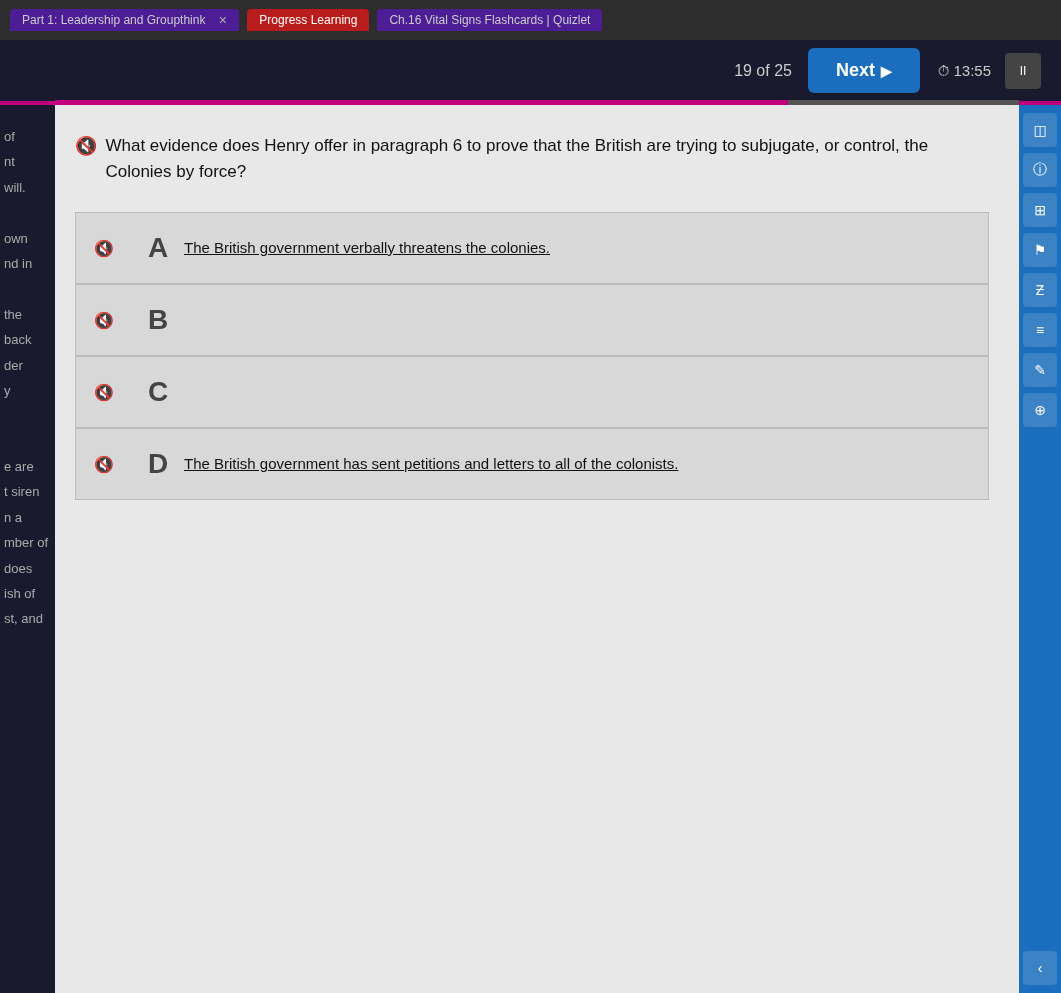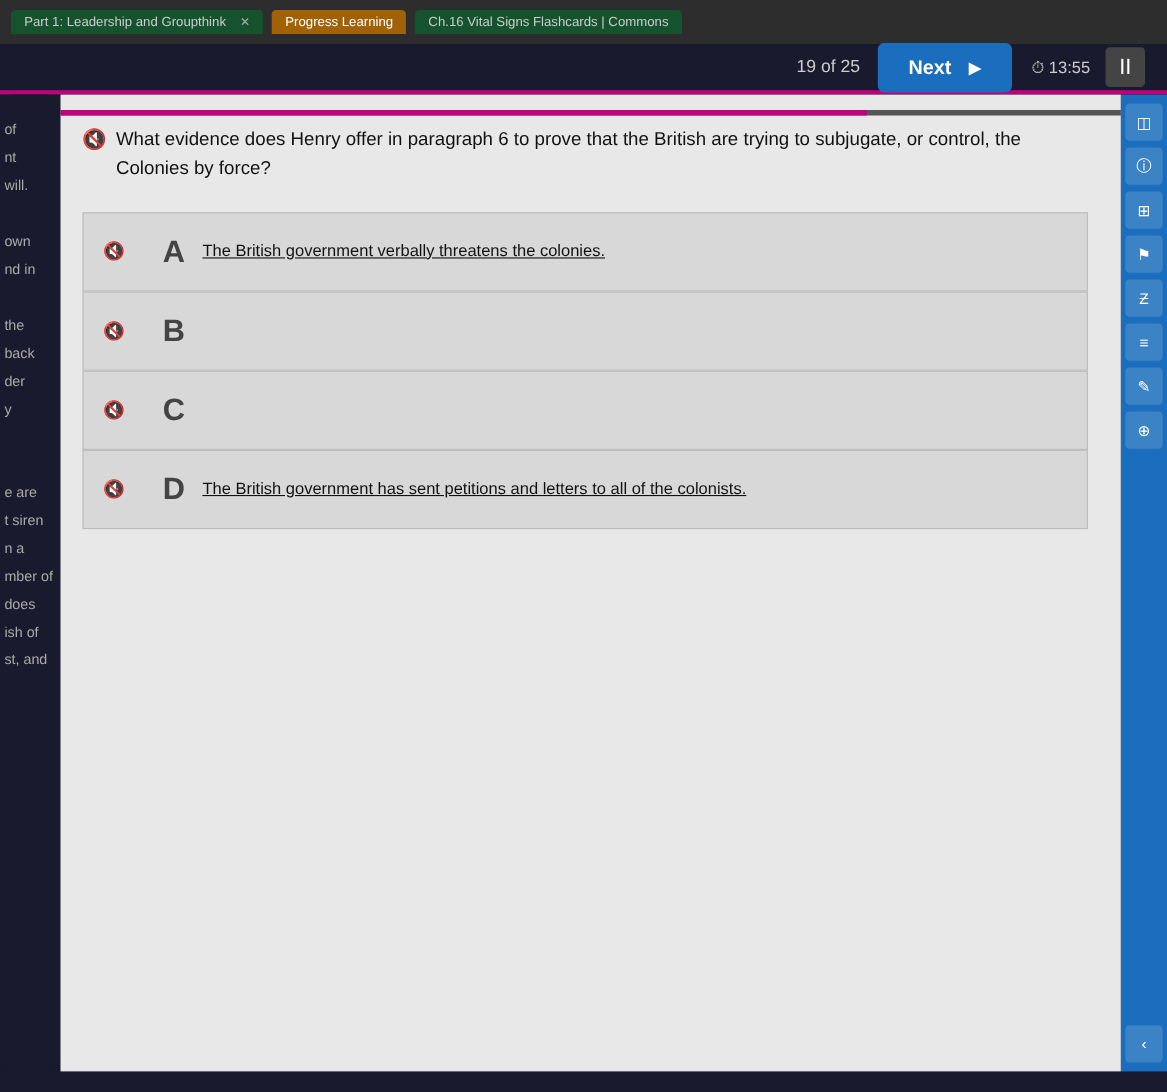--- a/index.html
+++ b/index.html
@@ -15,81 +15,81 @@
     
     .browser-bar {
       display: flex;
       align-items: center;
       background: #2d2d2d;
       height: 40px;
       padding: 0 10px;
       gap: 8px;
     }
     .browser-tab {
-      background: #14532d;
+      background: #4c1d95;
       color: #ccc;
       font-size: 12px;
       padding: 4px 12px;
       border-radius: 4px 4px 0 0;
     }
     .browser-tab.active {
-      background: #a16207;
+      background: #b91c1c;
       color: #fff;
     }
     .browser-tab-close {
       margin-left: 6px;
       color: #aaa;
       font-size: 11px;
     }
 
     
     .toolbar {
       display: flex;
       align-items: center;
       background: #1a1a2e;
-      height: 46px;
+      height: 65px;
       padding: 0 20px;
       border-bottom: 4px solid #c0007c;
     }
     .toolbar-spacer { flex: 1; }
     .progress-counter {
       color: #ccc;
       font-size: 16px;
       margin-right: 16px;
     }
     .next-btn {
       background: #1a6ebd;
       color: #fff;
       border: none;
       border-radius: 6px;
       padding: 12px 28px;
       font-size: 18px;
       font-weight: bold;
       cursor: pointer;
       display: flex;
       align-items: center;
-      gap: 16px;
+      gap: 6px;
     }
     .next-btn .arrow { font-size: 14px; }
     .timer {
       color: #ccc;
       font-size: 15px;
       margin-left: 18px;
       display: flex;
       align-items: center;
       gap: 4px;
     }
     .pause-btn {
       background: #444;
       color: #fff;
       border: none;
       border-radius: 4px;
       width: 36px;
       height: 36px;
-      font-size: 20px;
+      font-size: 12px;
       cursor: pointer;
       margin-left: 14px;
       display: flex;
       align-items: center;
       justify-content: center;
     }
 
     
     .main-content {
       display: flex;
@@ -225,21 +225,21 @@
       height: 100%;
       background: #c0007c;
     }
   </style>
 </head>
 <body>
 
 <div class="browser-bar">
   <span class="browser-tab">Part 1: Leadership and Groupthink &nbsp;<span class="browser-tab-close">✕</span></span>
   <span class="browser-tab active">Progress Learning</span>
-  <span class="browser-tab">Ch.16 Vital Signs Flashcards | Commons</span>
+  <span class="browser-tab">Ch.16 Vital Signs Flashcards | Quizlet</span>
 </div>
 
 <div class="toolbar">
   <div class="toolbar-spacer"></div>
   <span class="progress-counter">19 of 25</span>
   <button class="next-btn">
     <span>Next</span>
     <span class="arrow">▶</span>
   </button>
   <div class="timer">

